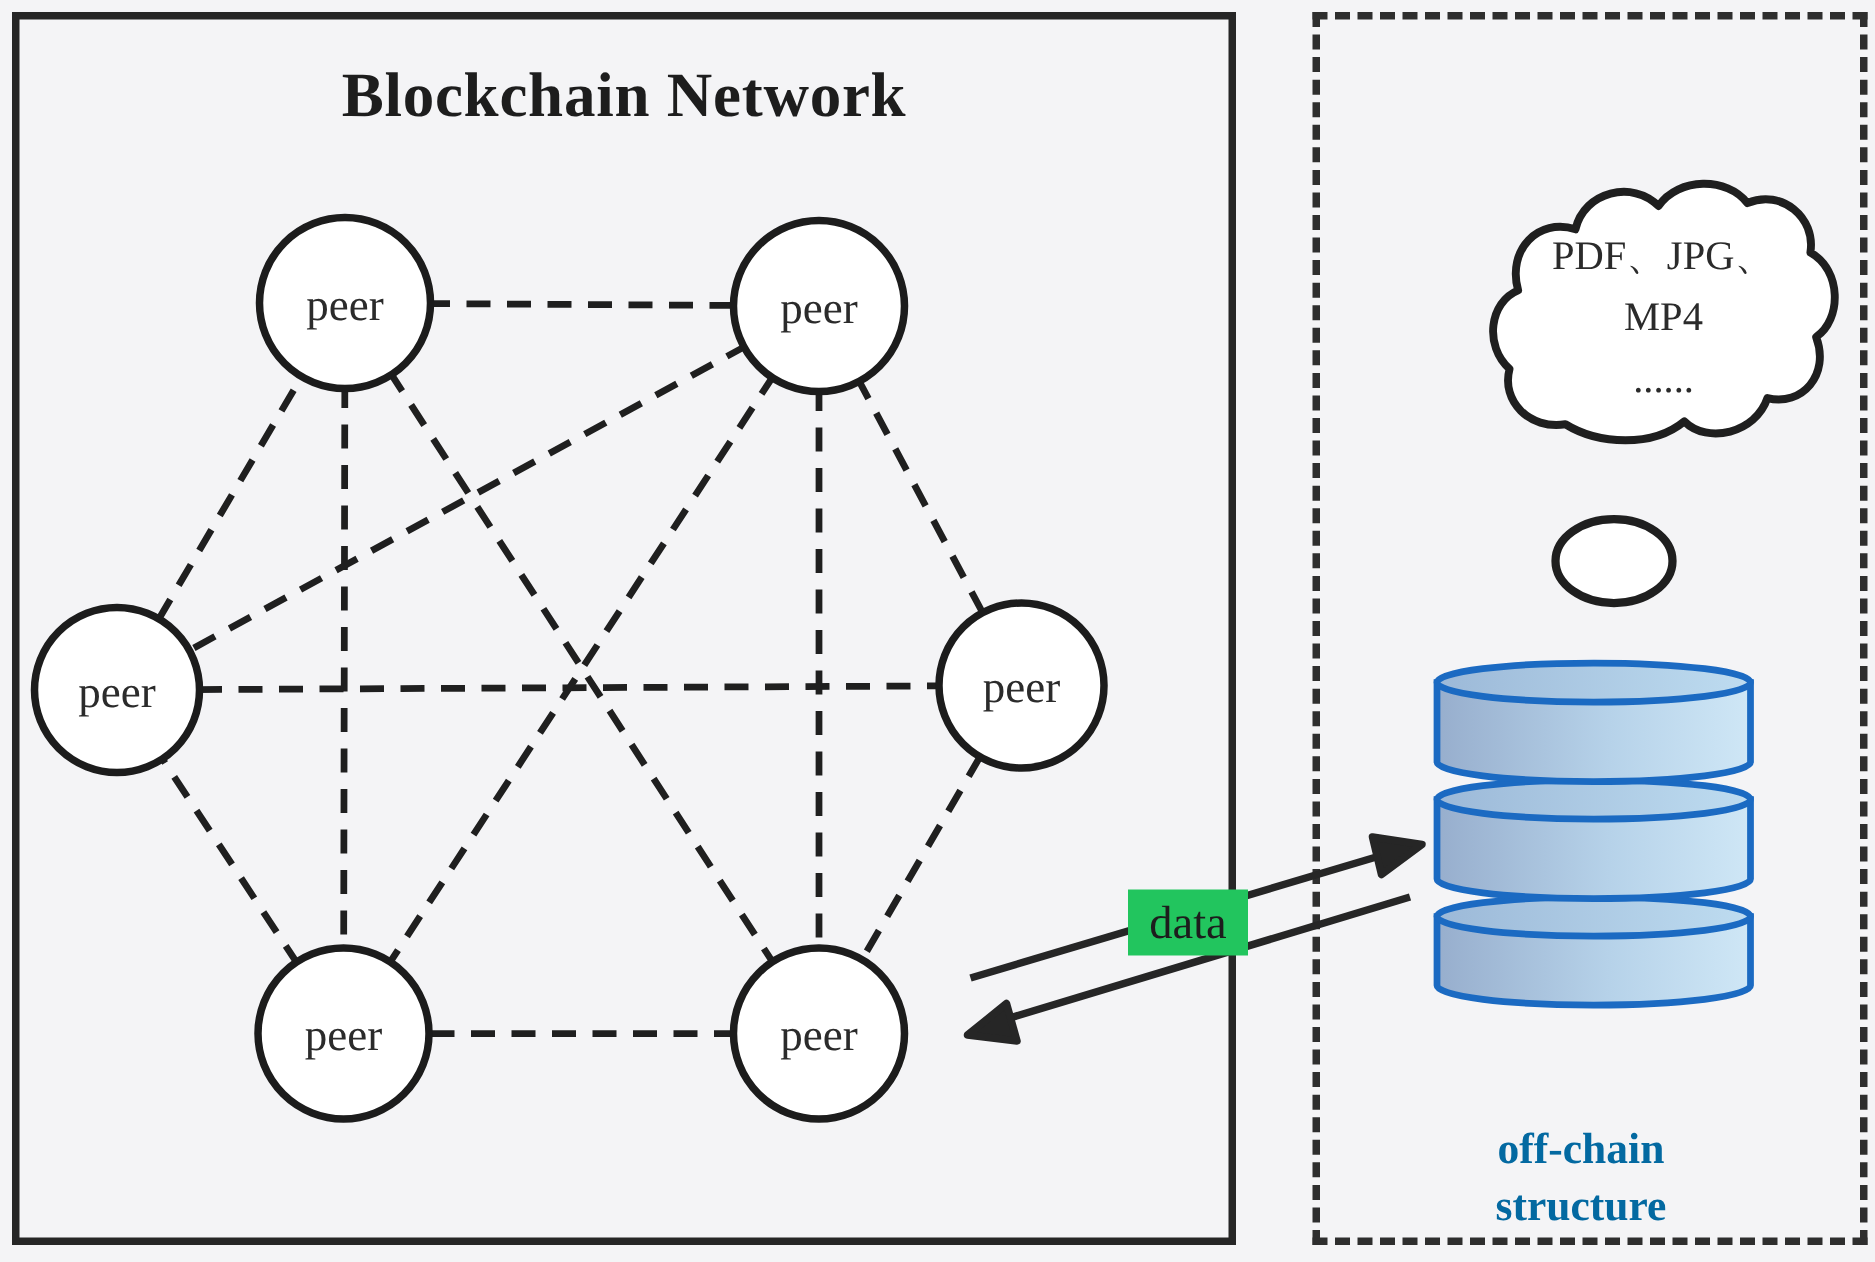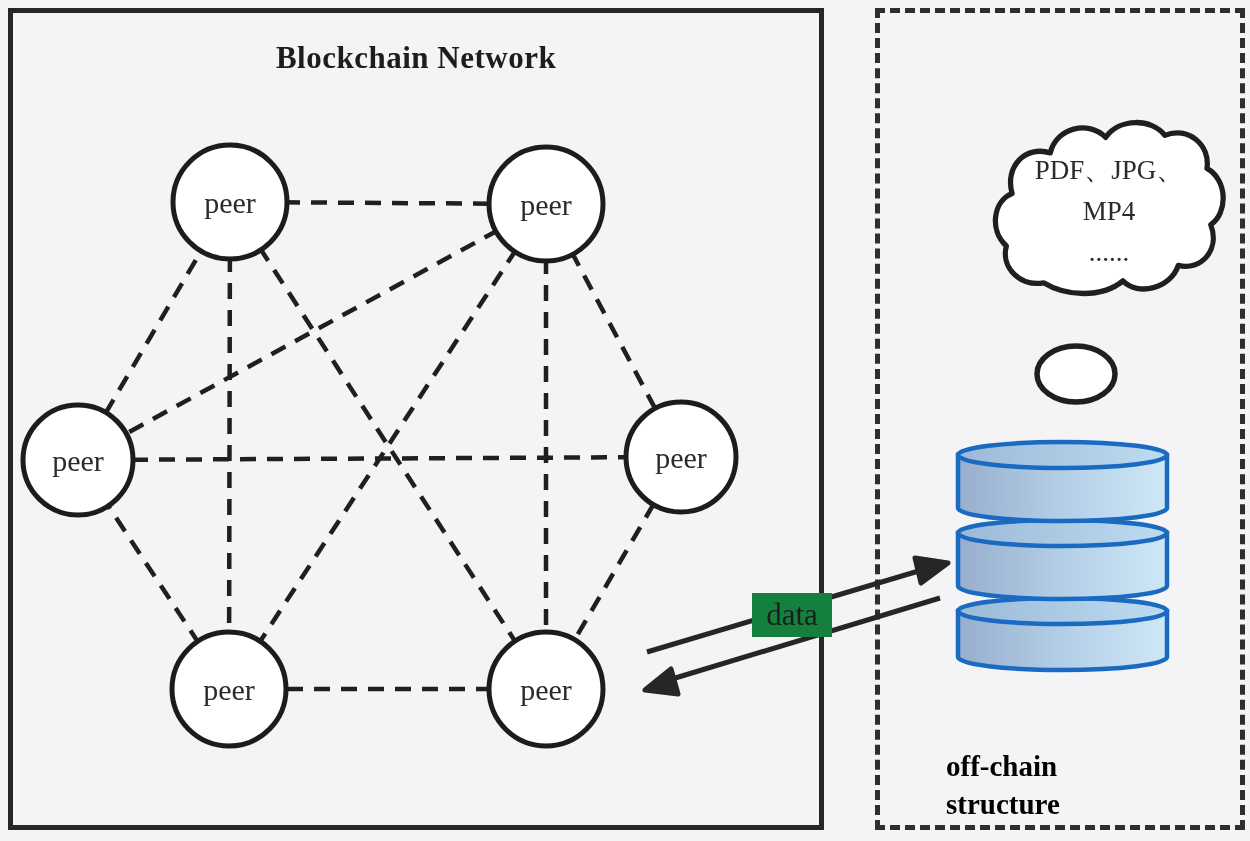--- a/index.html
+++ b/index.html
@@ -8,35 +8,35 @@
     background:#f4f4f6;
     font-family:"Liberation Serif","DejaVu Serif",serif;
     color:#222;
   }
   .panel{position:absolute;box-sizing:border-box;background:transparent;}
   #blockchain-box{left:8px;top:8px;width:816px;height:822px;border:5px solid #262626;}
   #offchain-box{left:875px;top:8px;width:370px;height:822px;border:5px dashed #2e2e2e;}
   #diagram-svg{position:absolute;left:0;top:0;z-index:2;}
   .title{
     position:absolute;left:10px;top:40px;width:812px;text-align:center;
-    font-weight:bold;font-size:31px;letter-spacing:.5px;color:#1d1d1d;z-index:3;
+    font-weight:bold;font-size:42px;letter-spacing:.5px;color:#1d1d1d;z-index:3;
   }
   #data-label{
     position:absolute;left:752px;top:593px;width:80px;height:44px;
-    background:#15803d;z-index:4;display:flex;align-items:center;justify-content:center;
+    background:#22c55e;z-index:4;display:flex;align-items:center;justify-content:center;
     font-size:31px;color:#1d1d1d;
   }
   #cloud-text{
     position:absolute;left:994px;top:150px;width:230px;z-index:3;
     text-align:center;font-size:27px;line-height:41px;color:#2b2b2b;white-space:pre-line;
   }
   #offchain-caption{
     position:absolute;left:946px;top:747px;width:216px;z-index:3;
-    font-weight:bold;font-size:29px;line-height:38px;
-    color:#000000;white-space:pre-line;
+    text-align:center;font-weight:bold;font-size:29px;line-height:38px;
+    color:#0369a1;white-space:pre-line;
   }
   .peer-text{
     font-family:"Liberation Serif","DejaVu Serif",serif;
     font-size:30px;fill:#2b2b2b;text-anchor:middle;
   }
 </style>
 </head>
 <body>
 
 <div class="panel" id="blockchain-box"></div>

